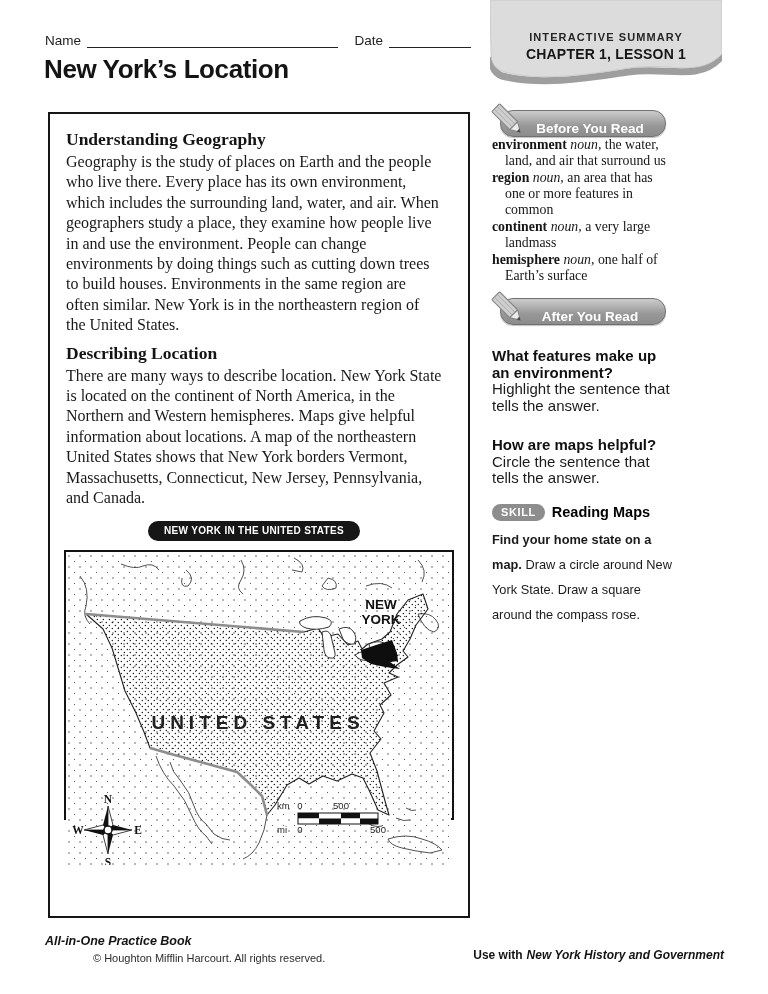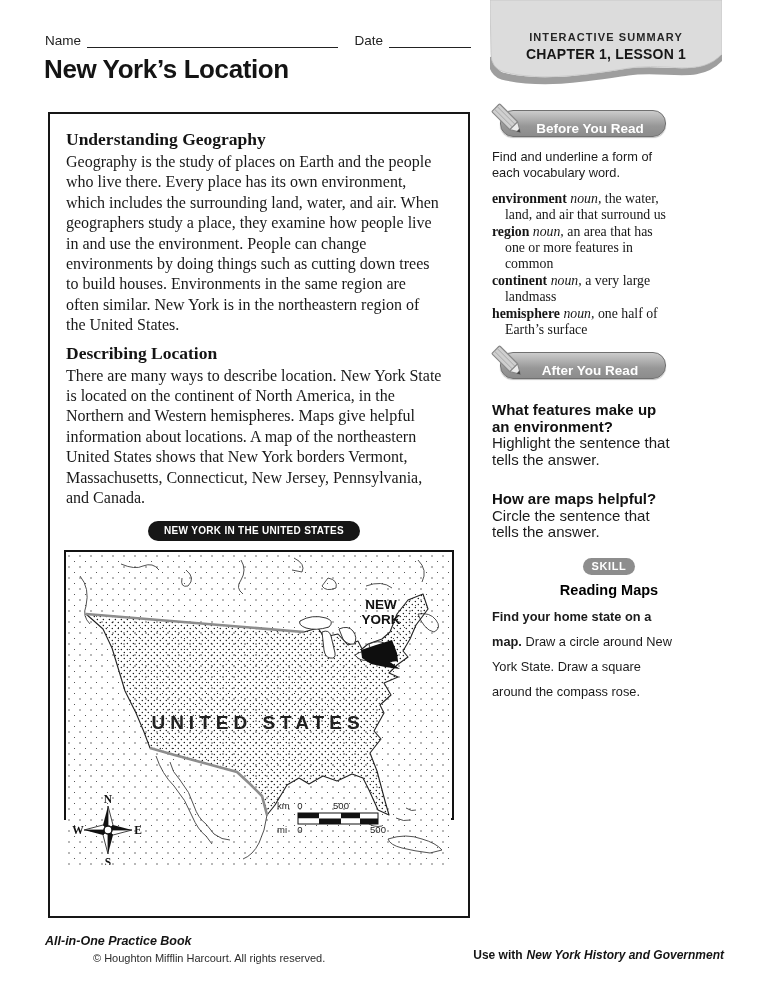--- a/index.html
+++ b/index.html
@@ -33,21 +33,21 @@
   .ribbon-btn{position:relative;width:166px;height:27px;margin-left:8px;background:linear-gradient(#cccccc,#979797 60%,#8c8c8c);border:1px solid #707070;border-radius:13px;color:#fff;font-weight:bold;font-size:13.5px;display:flex;align-items:flex-end;justify-content:center;box-sizing:border-box;padding-left:14px;box-shadow:0 1px 1px rgba(0,0,0,0.25);}
   .pencil{position:absolute;left:-12px;top:-10px;}
   .instruction{font-size:12.8px;line-height:16px;margin:12px 0 10px 0;width:178px;color:#1b1b1b;}
   .vocab{width:182px;}
   .vocab p{font-family:"Liberation Serif",serif;font-size:13.8px;line-height:16px;margin:0 0 1px 0;padding-left:13px;text-indent:-13px;color:#161616;}
   .vocab b{font-weight:bold;}
   .vocab i{font-style:italic;}
   .ayr{margin-top:14px;}
   .question{font-size:15px;line-height:16.5px;width:180px;margin:23px 0 0 0;color:#1b1b1b;}
   .question b{color:#111;}
-  .skill-row{margin-top:17px;display:flex;align-items:center;gap:7px;flex-direction:column;}
+  .skill-row{margin-top:17px;display:flex;align-items:center;gap:7px;}
   .skill-badge{background:#8d8d8d;color:#fff;font-weight:bold;font-size:11px;letter-spacing:0.6px;padding:2px 9px 3px 9px;border-radius:9px;}
   .skill-title{font-weight:bold;font-size:14.5px;color:#000000;}
   .skill-text{font-size:12.8px;line-height:25px;width:180px;margin:6px 0 0 0;color:#1b1b1b;}
   
   .footer-left{position:absolute;left:45px;top:934px;}
   .footer-book{font-weight:bold;font-style:italic;font-size:12.5px;color:#141414;}
   .footer-copy{font-size:11px;color:#2c2c2c;margin-top:4px;padding-left:48px;}
   .footer-right{position:absolute;right:44px;top:948px;font-size:12px;font-weight:bold;color:#141414;}
   .footer-right .it{font-style:italic;margin-left:4px;}
 </style>
@@ -180,21 +180,20 @@
         <rect x="1" y="13" width="23" height="10" rx="1" fill="#cfcfcf" stroke="#878787" stroke-width="1"></rect>
         <line x1="1" y1="16.3" x2="24" y2="16.3" stroke="#a6a6a6" stroke-width="0.8"></line>
         <line x1="1" y1="19.7" x2="24" y2="19.7" stroke="#a6a6a6" stroke-width="0.8"></line>
         <polygon points="24,13 32.5,18 24,23" fill="#ececec" stroke="#878787" stroke-width="1"></polygon>
         <polygon points="29.5,16.2 32.5,18 29.5,19.8" fill="#4a4a4a"></polygon>
       </g>
     </svg>
     <span>Before You Read</span>
   </div>
 
-  <p class="instruction">Find and underline a form of each vocabulary word.</p>
 
   <div class="vocab">
     <p>
       <b>environment</b>
       <i>noun,</i>
       <span>the water, land, and air that surround us</span>
     </p>
     <p>
       <b>region</b>
       <i>noun,</i>

